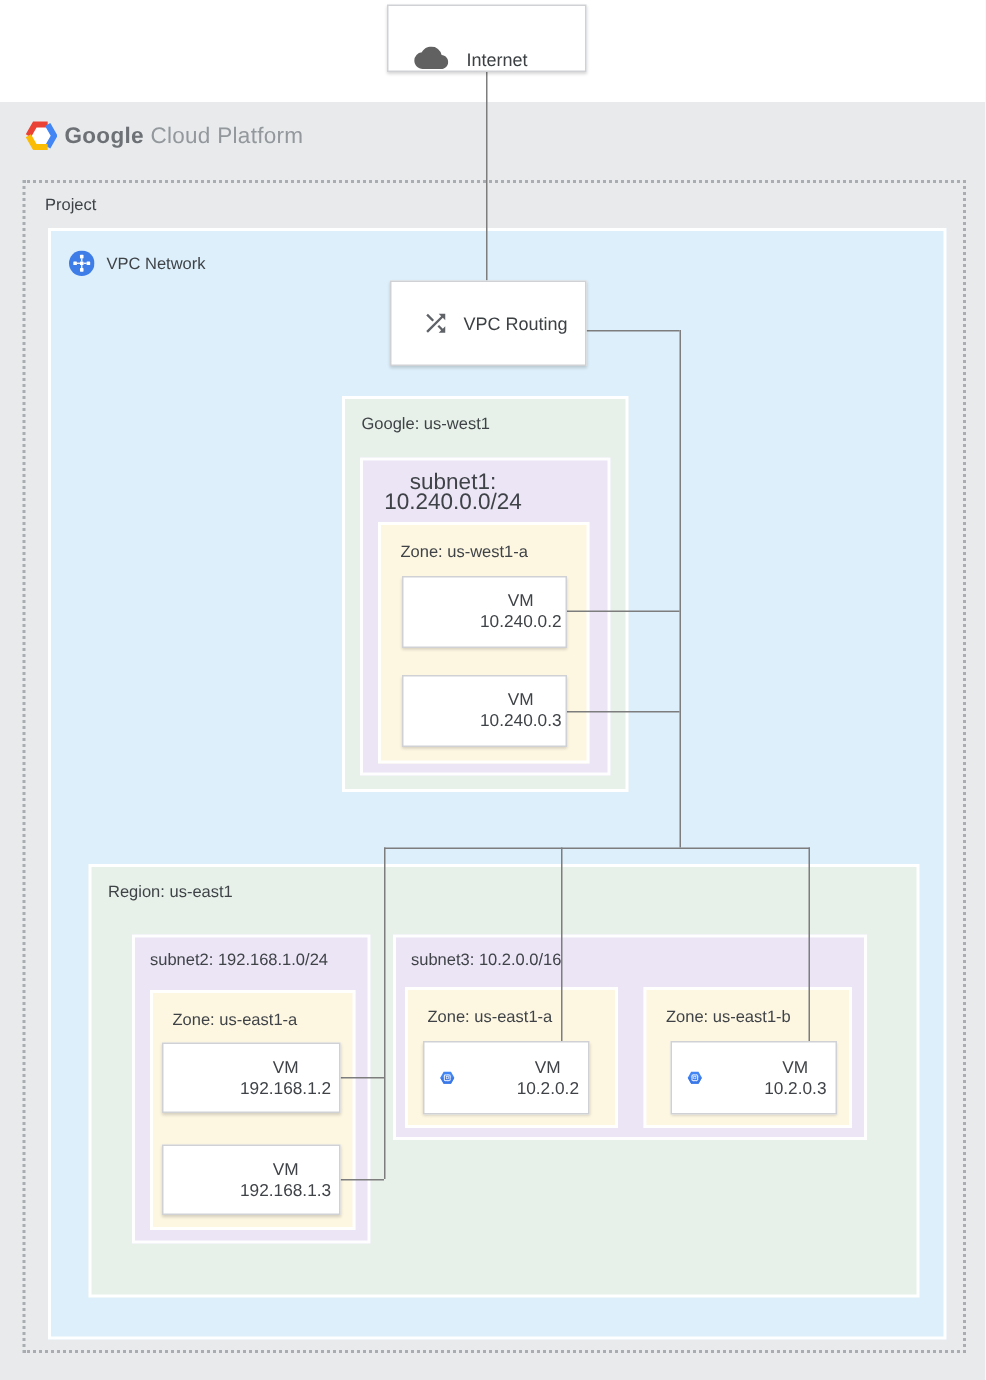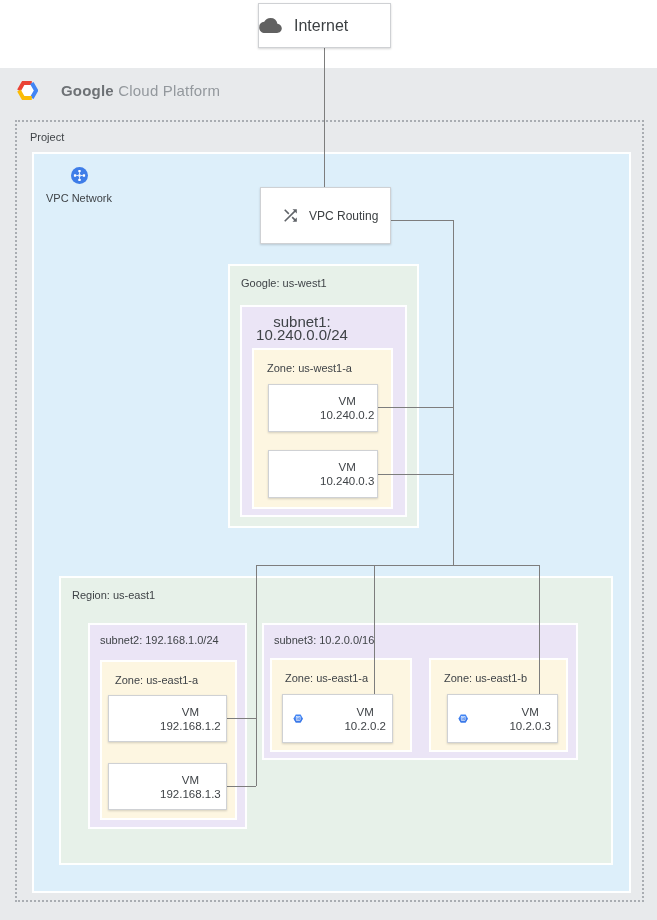--- a/index.html
+++ b/index.html
@@ -27,43 +27,43 @@
   .zone-east-a2{ left:270px; top:658px; width:142px; height:94px;  background:var(--zone-yellow,#fdf6e1);  z-index:5; }
   .zone-east-b { left:429px; top:658px; width:139px; height:94px;  background:var(--zone-yellow,#fdf6e1);  z-index:5; }
 
   .lbl { font-size:11px; color:#3f4347; white-space:nowrap; }
   .project .lbl { position:absolute; left:13px; top:9px; }
   .region-lbl   { position:absolute; left:11px; top:11px; }
   .subnet-lbl   { position:absolute; left:10px; top:9px; }
   .subnet1-lbl  { position:absolute; left:4px; top:8px; width:112px; text-align:center; line-height:13px; font-size:15px; color:#3f4347; }
   .zone-lbl     { position:absolute; left:13px; top:12px; }
 
-  .vpc-tag { position:absolute; left:12px; top:13px; display:flex; align-items:center; gap:8px;flex-direction:column; }
+  .vpc-tag { position:absolute; left:12px; top:13px; display:flex; align-items:center; gap:8px; }
 
   
   .node {
     position:absolute; background:#fff; border:1px solid #cfd1d4;
     box-shadow:0 1px 2px rgba(0,0,0,.16); display:flex; align-items:center;
     z-index:60; box-sizing:border-box;gap:41px;
   }
-  .internet-box { left:258px; top:3px;   width:133px; height:45px; gap:12px; font-size:16px; }
+  .internet-box { left:258px; top:3px;   width:133px; height:45px; padding-left:17px; gap:12px; font-size:12px;align-items:flex-end; }
   .routing-box  { left:260px; top:187px; width:131px; height:57px; padding-left:20px; gap:9px;  font-size:12px; }
   .vm { padding-left:10px; }
   .vm-w1 { left:268px; top:384px; width:110px; height:48px; }
   .vm-w2 { left:268px; top:450px; width:110px; height:48px; }
   .vm-e1 { left:108px; top:695px; width:119px; height:47px; }
   .vm-e2 { left:108px; top:763px; width:119px; height:47px; }
   .vm-e3 { left:282px; top:694px; width:111px; height:49px; }
   .vm-e4 { left:447px; top:694px; width:111px; height:49px; }
   .vm-text { flex:1; text-align:center; font-size:11.5px; line-height:14px; color:#3f4347; padding-right:6px; }
 
   .line { position:absolute; background:var(--line-gray,#7d7d7d); z-index:50; }
 
   
-  .gcp-logo { position:absolute; left:17px; top:80px; display:flex; align-items:center; gap:23px; z-index:10; }
+  .gcp-logo { position:absolute; left:17px; top:80px; display:flex; align-items:center; gap:5px; z-index:10; }
   .gcp-text { font-size:15px; letter-spacing:.2px; }
   .gcp-text .g1 { color:#6d7175; font-weight:bold; }
   .gcp-text .g2 { color:#93989d; }
 </style>
 </head>
 <body>
 
 <div id="canvas">
 
   <div class="abs gray-bg"></div>

